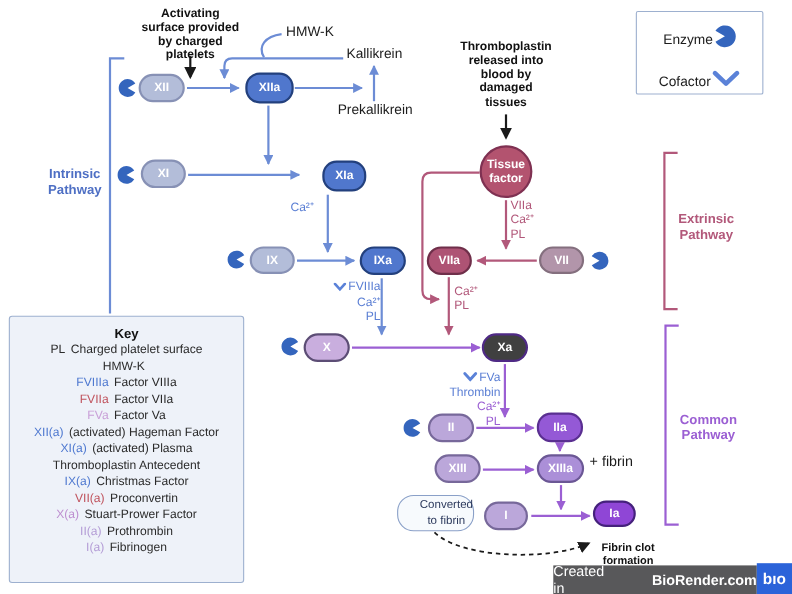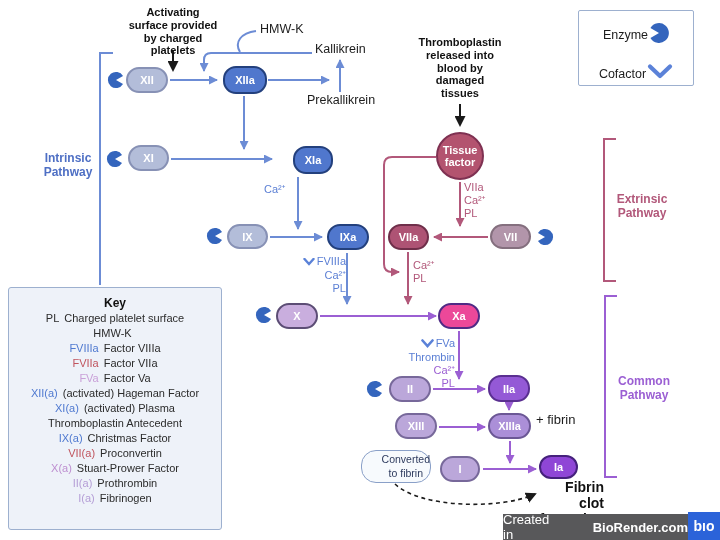--- a/index.html
+++ b/index.html
@@ -10,21 +10,21 @@
   
   .pill { position:absolute; display:flex; align-items:center; justify-content:center;
           border-radius:13px; color:#fff; font-weight:bold; font-size:11px; border:2px solid; }
   .n-blue-i  { background:#b3bdd9; border-color:#8791b5; }
   .n-blue-a  { background:#5077cd; border-color:#23407d; }
   .n-rose-i  { background:#b295aa; border-color:#846f7e; }
   .n-rose-a  { background:#ae5374; border-color:#6f2f4a; }
   .n-purple-i{ background:#bba7da; border-color:#77689a; }
   .n-purple-a{ background:#9459d6; border-color:#5a2f91; }
   .n-x       { background:#c9aede; border-color:#5c4d75; }
-  .n-xa      { background:#ec4899; border-color:#4f2a85; }
+  .n-xa      { background:#404040; border-color:#4f2a85; }
   .n-xiiia   { background:#ab8fd8; border-color:#6b5795; }
   .n-ia      { background:#8f46d6; border-color:#45217c; }
   .tf { position:absolute; border-radius:50%; background:#b3536f; border:2px solid #7f3152;
         color:#fff; font-weight:bold; font-size:11px; text-align:center;
         display:flex; align-items:center; justify-content:center; line-height:1.1; }
 
   
   .note { position:absolute; font-weight:bold; font-size:11px; color:#111; text-align:center; line-height:1.16; }
   .plain { position:absolute; font-size:12.5px; color:#1c1c1c; }
   .path-label { position:absolute; font-weight:bold; font-size:12px; text-align:center; line-height:1.2; }
@@ -214,21 +214,21 @@
   <div class="pill n-rose-i" style="left:490px; top:224px; width:41px; height:25px;">VII</div>
   <div class="tf" style="left:436px; top:132px; width:48px; height:48px;">Tissue factor</div>
   <div class="pill n-purple-i" style="left:389px; top:376px; width:42px; height:26px;">II</div>
   <div class="pill n-purple-a" style="left:488px; top:375px; width:42px; height:27px;">IIa</div>
   <div class="pill n-purple-i" style="left:395px; top:413px; width:42px; height:26px;">XIII</div>
   <div class="pill n-xiiia" style="left:488px; top:413px; width:43px; height:26px;">XIIIa</div>
   <div class="pill n-purple-i" style="left:440px; top:456px; width:40px; height:26px;">I</div>
   <div class="pill n-ia" style="left:539px; top:455px; width:39px; height:24px;">Ia</div>
 
   <div class="plain" style="left:536px; top:412px; font-size:13px;">+ fibrin</div>
-  <div class="note" style="left:538px; top:479px; width:66px; text-align:right; font-size:14px;">
+  <div class="note" style="left:538px; top:493px; width:66px; text-align:center; font-size:10px;">
     <div>Fibrin clot</div>
       <div>formation</div>
   </div>
   <div class="conv">
     <div>
         <div>Converted</div>
         <div>to fibrin</div>
       </div>
   </div>
 

